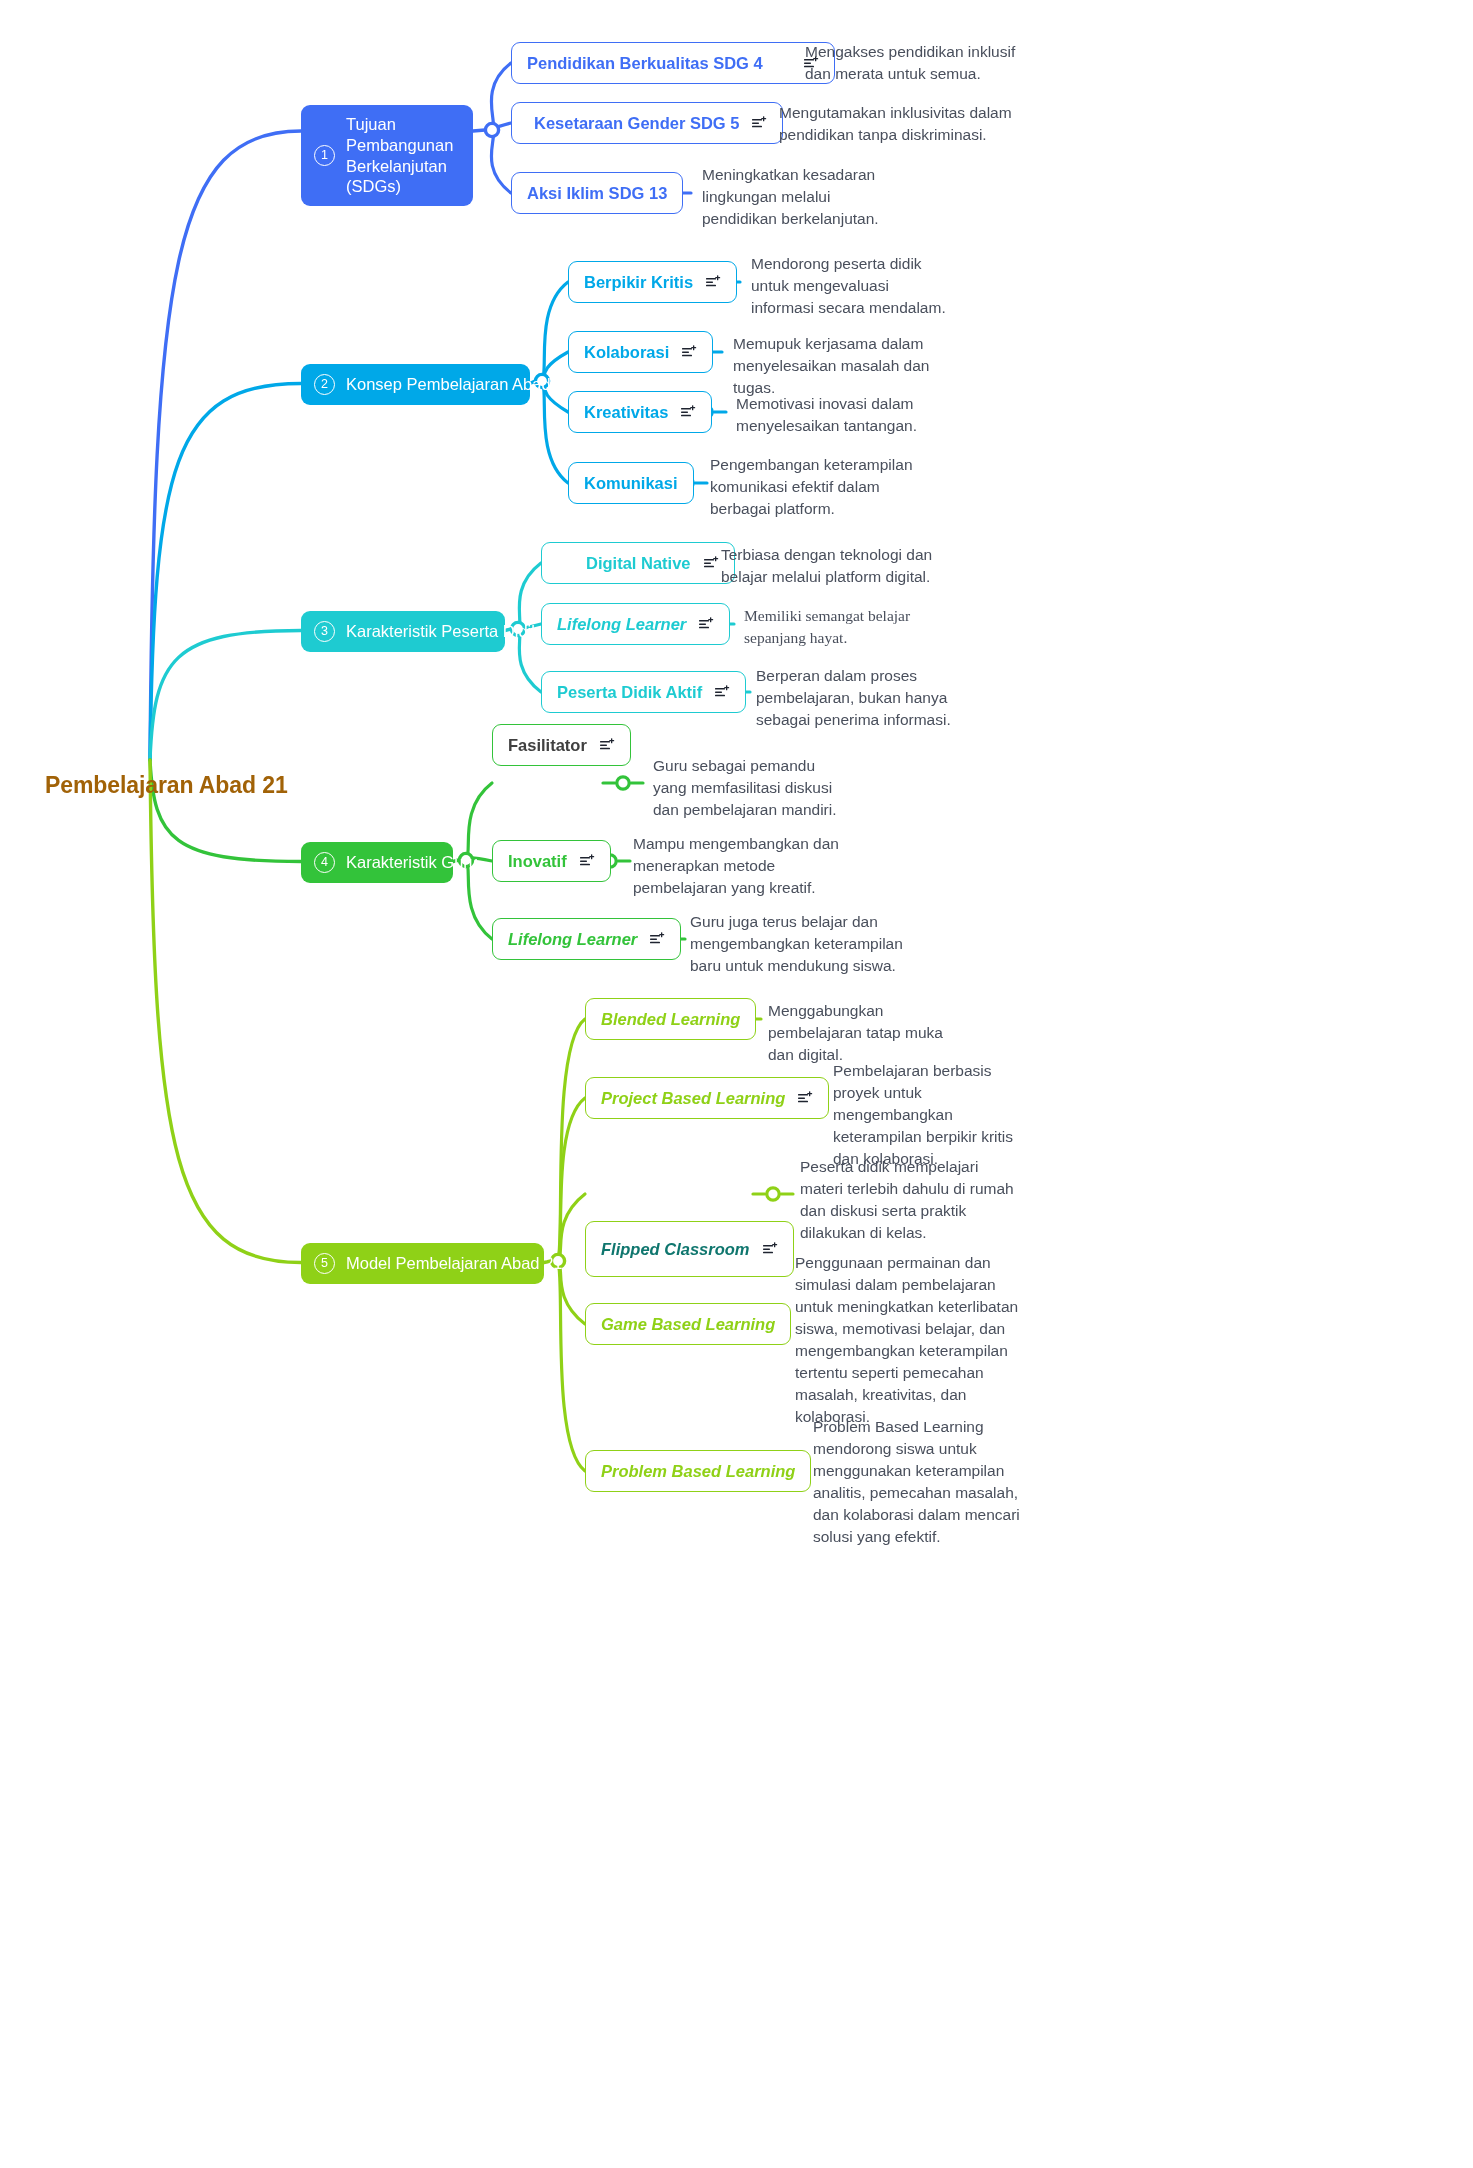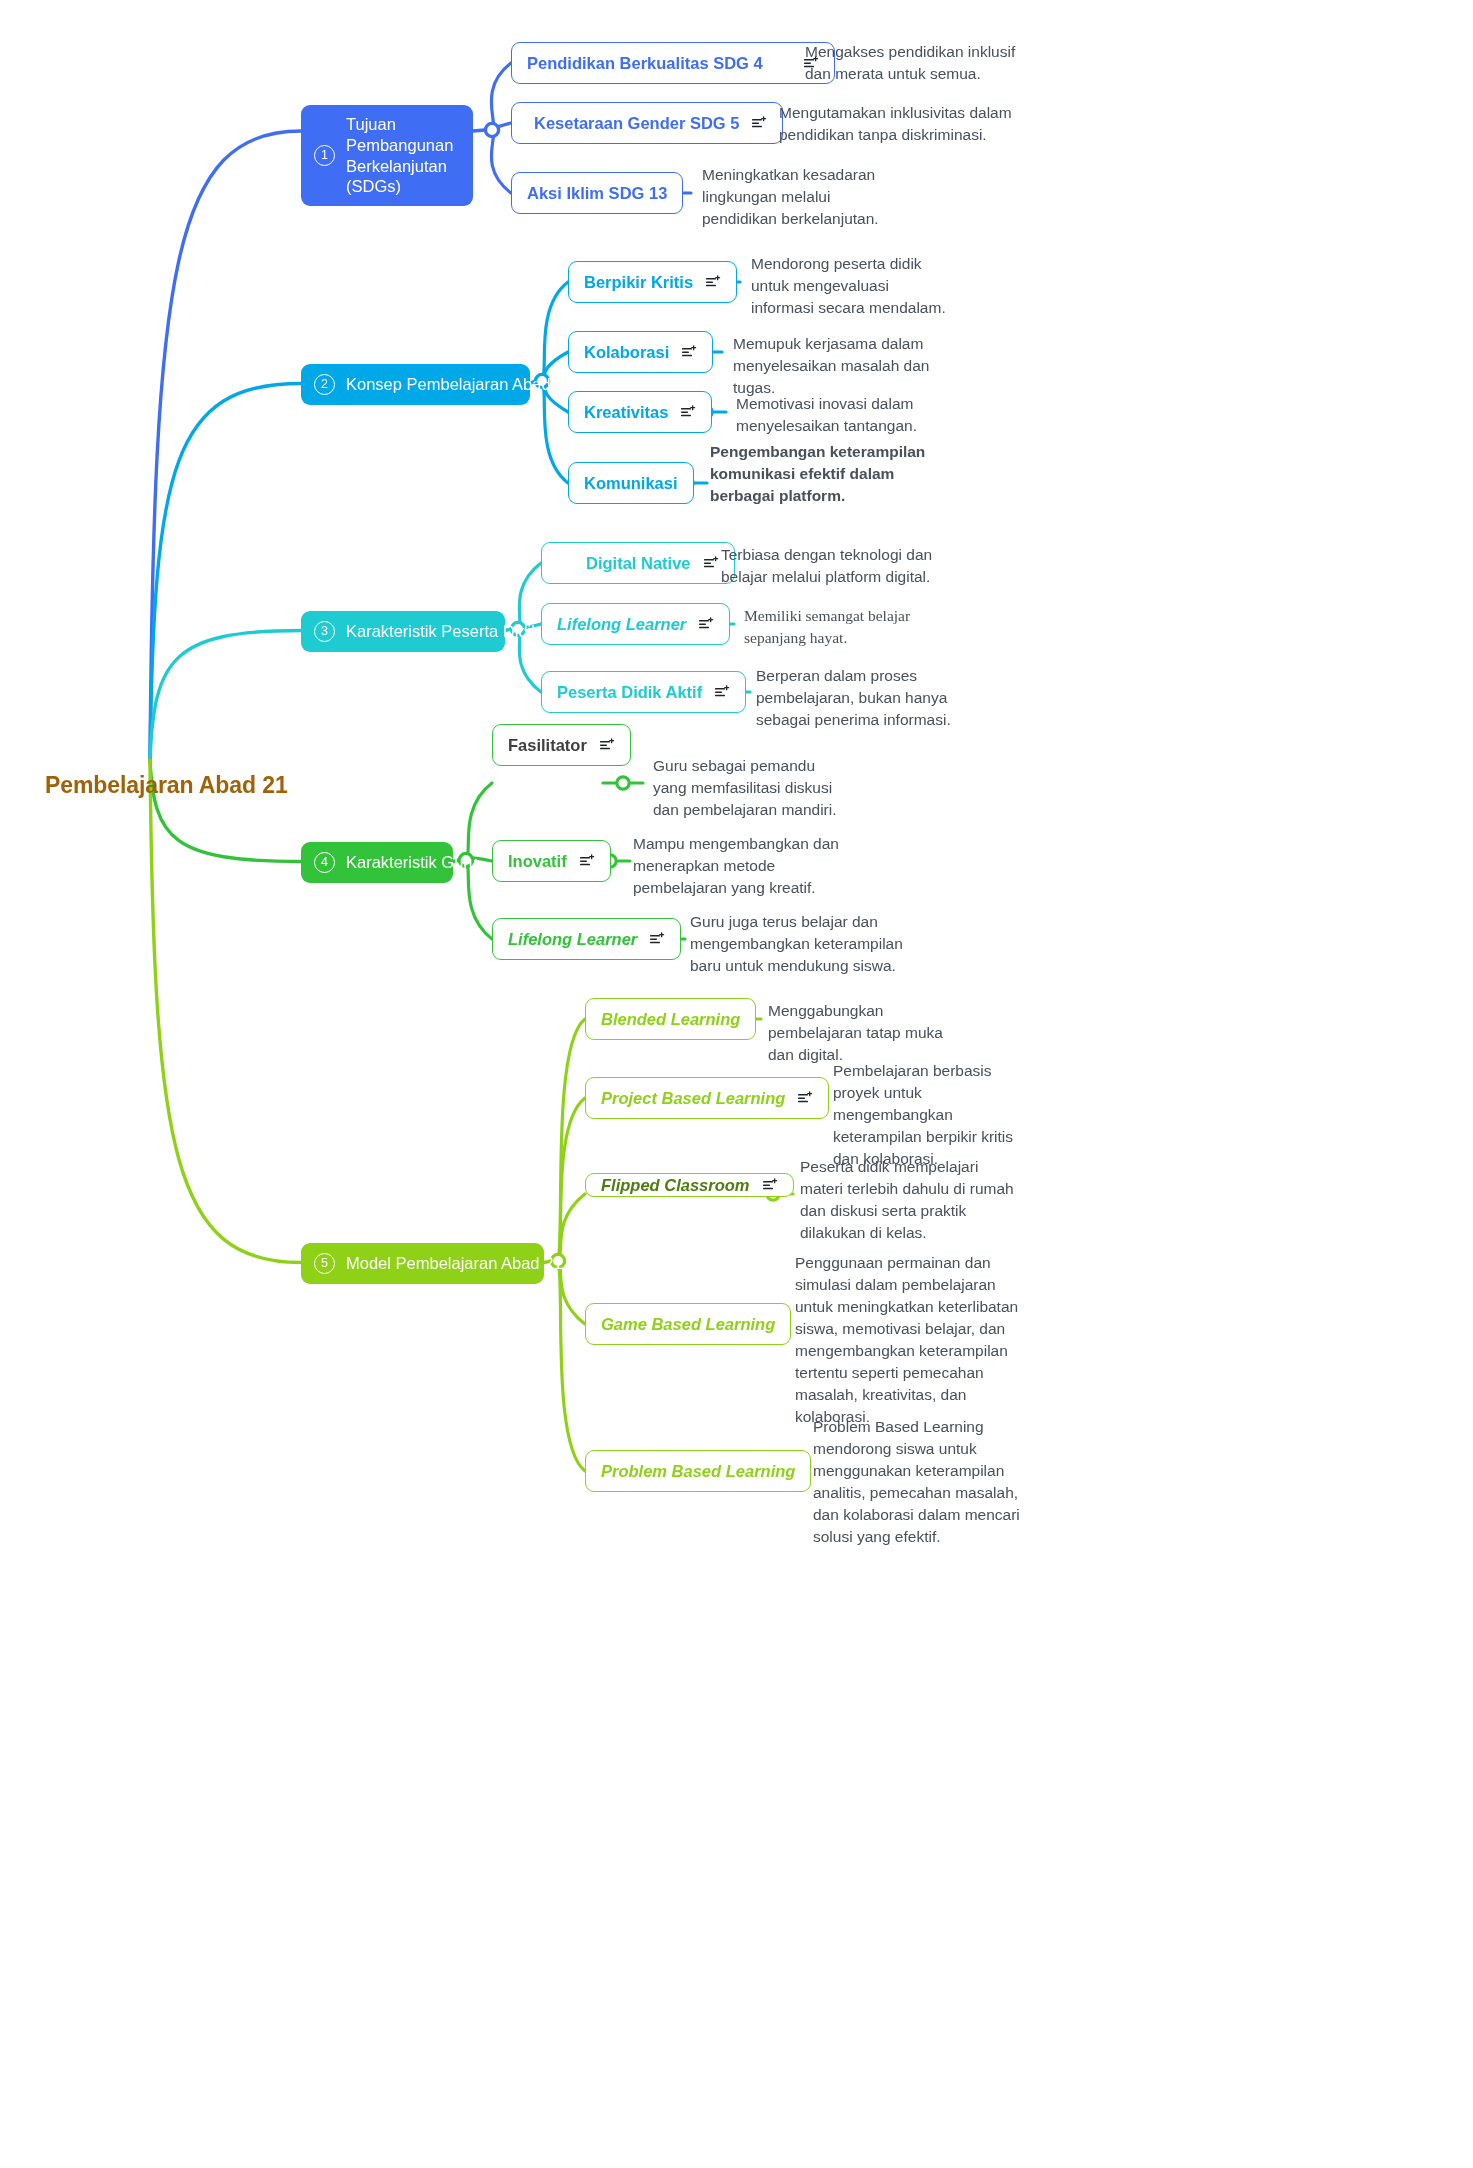--- a/index.html
+++ b/index.html
@@ -334,21 +334,21 @@
           <rect x="0" y="6.4" width="7" height="1.5" rx="0.6" fill="#1f2430"></rect>
           <rect x="0" y="9.8" width="10" height="1.5" rx="0.6" fill="#1f2430"></rect>
           <rect x="11" y="0.2" width="1.3" height="5" rx="0.5" fill="#1f2430"></rect>
           <rect x="9.2" y="2.05" width="5" height="1.3" rx="0.5" fill="#1f2430"></rect>
         </svg>
       </div>
       <div class="desc" style="left: 736px; top: 393px; width: 195px;">Memotivasi inovasi dalam menyelesaikan tantangan.</div>
       <div class="l2" style="left: 568px; top: 462px; min-width: 96px; height: 42px; color: rgb(0, 168, 232); border-color: rgb(0, 168, 232);">
         <span class="l2-label">Komunikasi</span>
       </div>
-      <div class="desc" style="left: 710px; top: 441px; width: 225px; font-weight: bold;">Pengembangan keterampilan komunikasi efektif dalam berbagai platform.</div>
+      <div class="desc" style="left: 710px; top: 454px; width: 225px;">Pengembangan keterampilan komunikasi efektif dalam berbagai platform.</div>
       <div class="l1" style="left: 301px; top: 611px; width: 204px; min-height: 39px; background: rgb(30, 203, 209);">
         <span class="l1-num">3</span>
         <span class="l1-label">Karakteristik Peserta Didik</span>
       </div>
       <div class="l2" style="left: 541px; top: 542px; min-width: 134px; height: 42px; color: rgb(30, 203, 209); border-color: rgb(30, 203, 209); padding-left: 44px;">
         <span class="l2-label">Digital Native</span>
         <svg width="15" height="14" viewBox="0 0 15 14">
           <rect x="0" y="3" width="10" height="1.5" rx="0.6" fill="#1f2430"></rect>
           <rect x="0" y="6.4" width="7" height="1.5" rx="0.6" fill="#1f2430"></rect>
           <rect x="0" y="9.8" width="10" height="1.5" rx="0.6" fill="#1f2430"></rect>
@@ -435,21 +435,21 @@
         <span class="l2-label">Project Based Learning</span>
         <svg width="15" height="14" viewBox="0 0 15 14">
           <rect x="0" y="3" width="10" height="1.5" rx="0.6" fill="#1f2430"></rect>
           <rect x="0" y="6.4" width="7" height="1.5" rx="0.6" fill="#1f2430"></rect>
           <rect x="0" y="9.8" width="10" height="1.5" rx="0.6" fill="#1f2430"></rect>
           <rect x="11" y="0.2" width="1.3" height="5" rx="0.5" fill="#1f2430"></rect>
           <rect x="9.2" y="2.05" width="5" height="1.3" rx="0.5" fill="#1f2430"></rect>
         </svg>
       </div>
       <div class="desc" style="left: 833px; top: 1060px; width: 200px;">Pembelajaran berbasis proyek untuk mengembangkan keterampilan berpikir kritis dan kolaborasi.</div>
-      <div class="l2 italic" style="left: 585px; top: 1173px; min-width: 163px; height: 24px; color: #4d7c0f; border-color: rgb(143, 209, 23);">
+      <div class="l2 italic" style="left: 585px; top: 1221px; min-width: 163px; height: 56px; color: #0f766e; border-color: rgb(143, 209, 23);">
         <span class="l2-label">Flipped Classroom</span>
         <svg width="15" height="14" viewBox="0 0 15 14">
           <rect x="0" y="3" width="10" height="1.5" rx="0.6" fill="#1f2430"></rect>
           <rect x="0" y="6.4" width="7" height="1.5" rx="0.6" fill="#1f2430"></rect>
           <rect x="0" y="9.8" width="10" height="1.5" rx="0.6" fill="#1f2430"></rect>
           <rect x="11" y="0.2" width="1.3" height="5" rx="0.5" fill="#1f2430"></rect>
           <rect x="9.2" y="2.05" width="5" height="1.3" rx="0.5" fill="#1f2430"></rect>
         </svg>
       </div>
       <div class="desc" style="left: 800px; top: 1156px; width: 215px;">Peserta didik mempelajari materi terlebih dahulu di rumah dan diskusi serta praktik dilakukan di kelas.</div>

